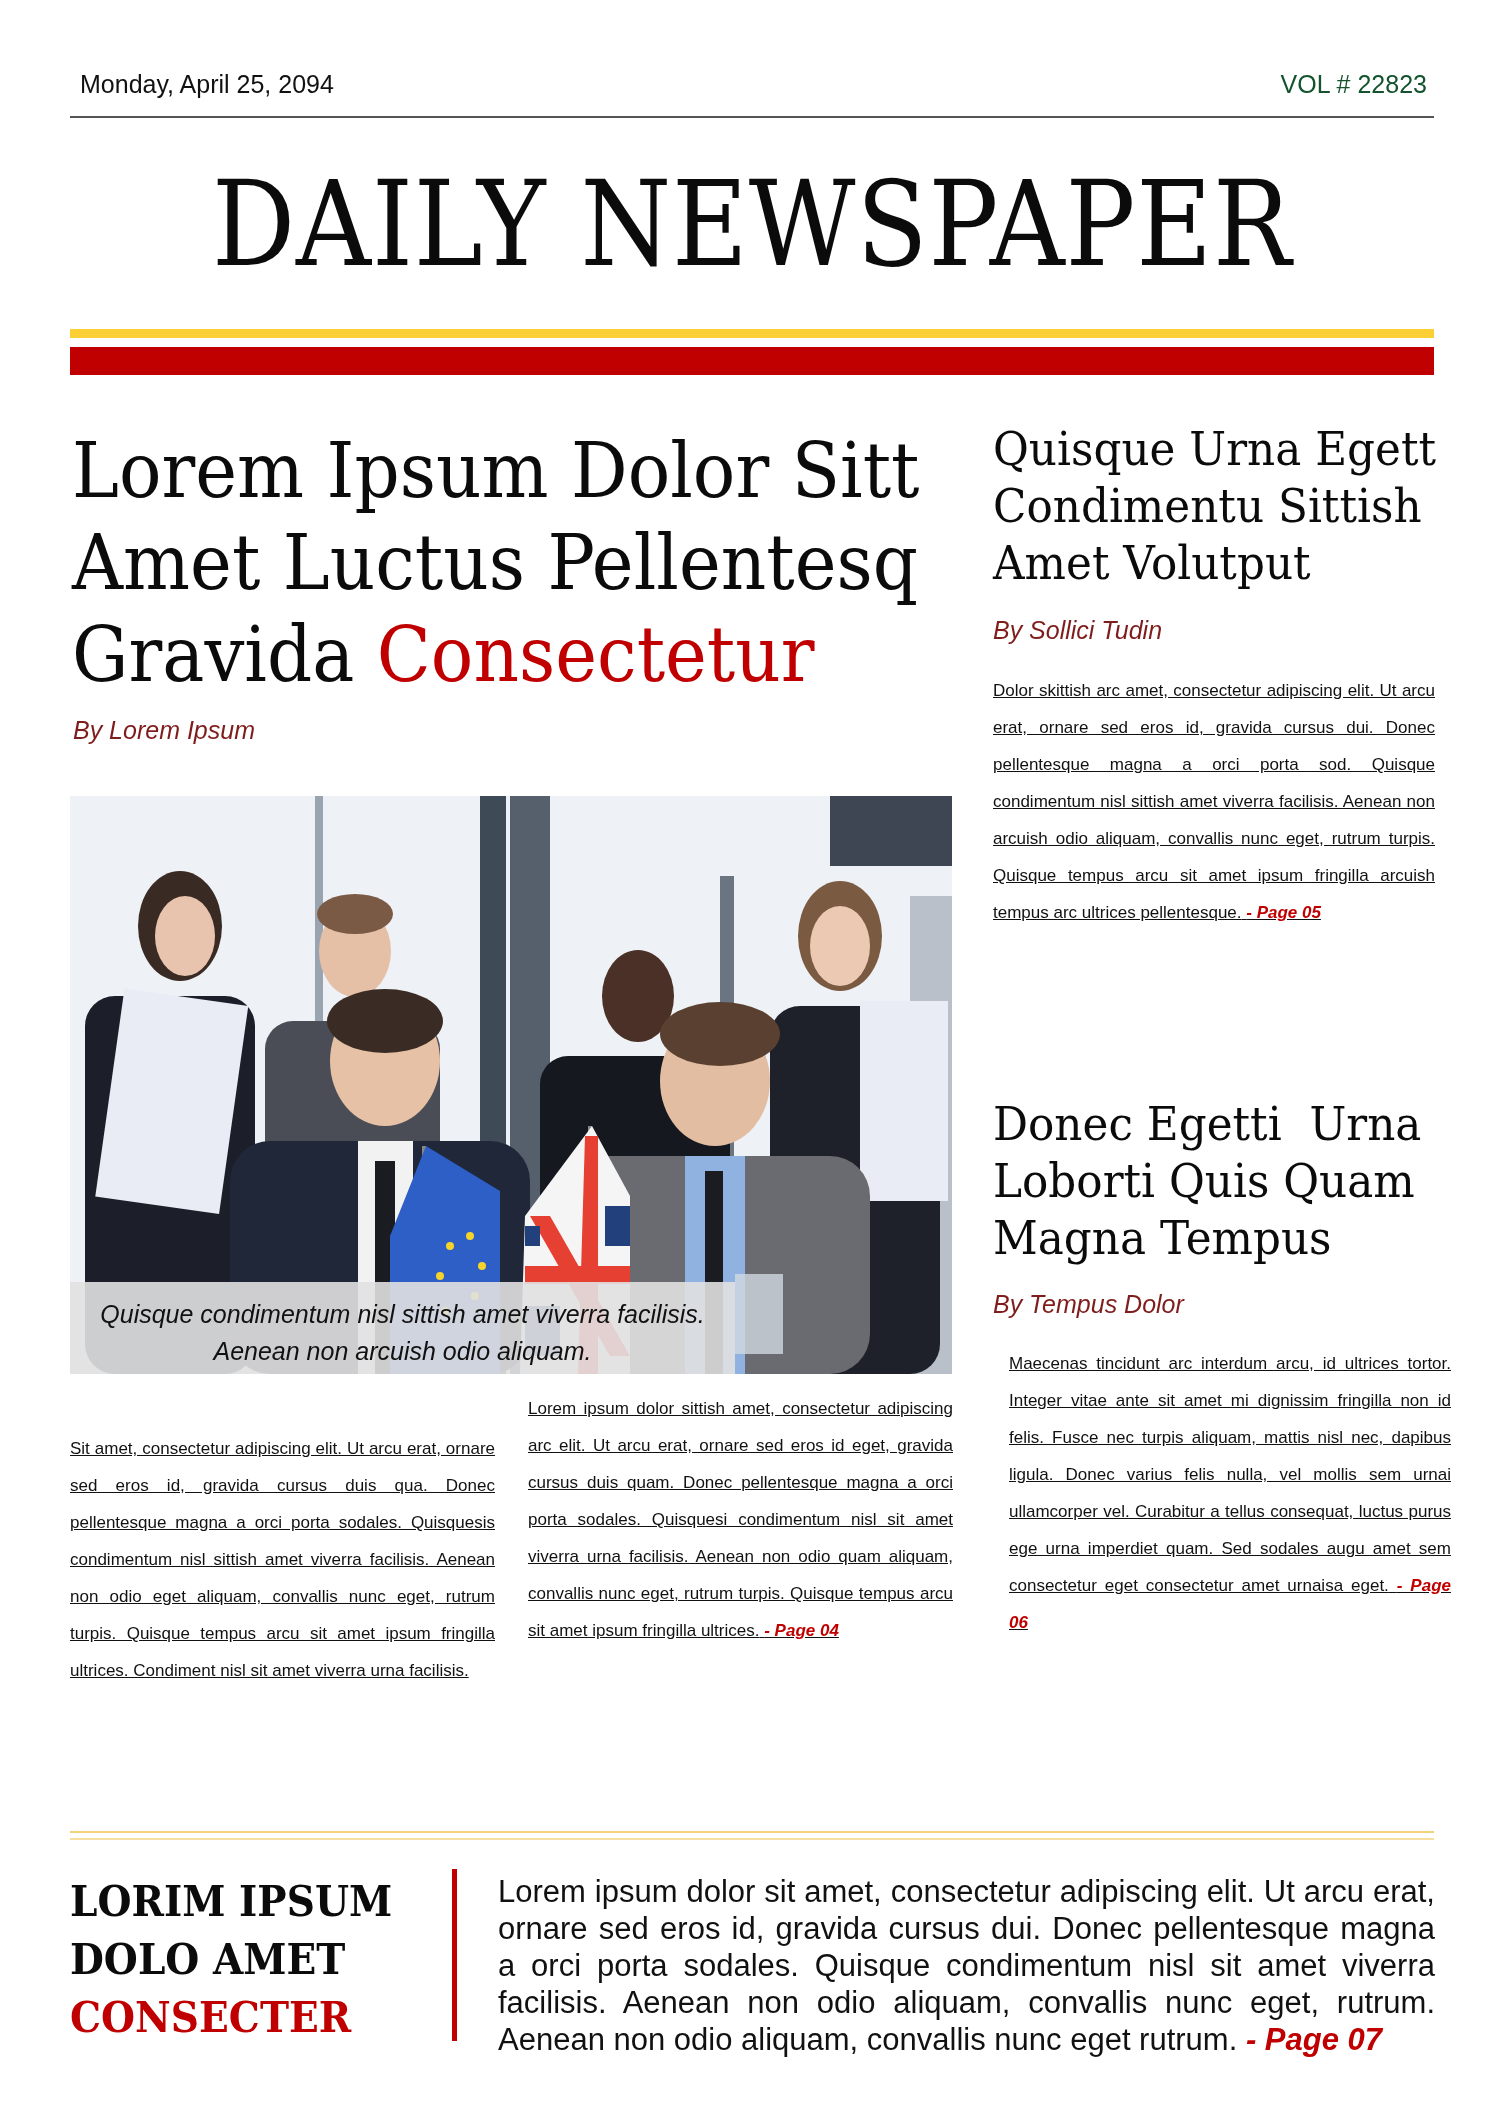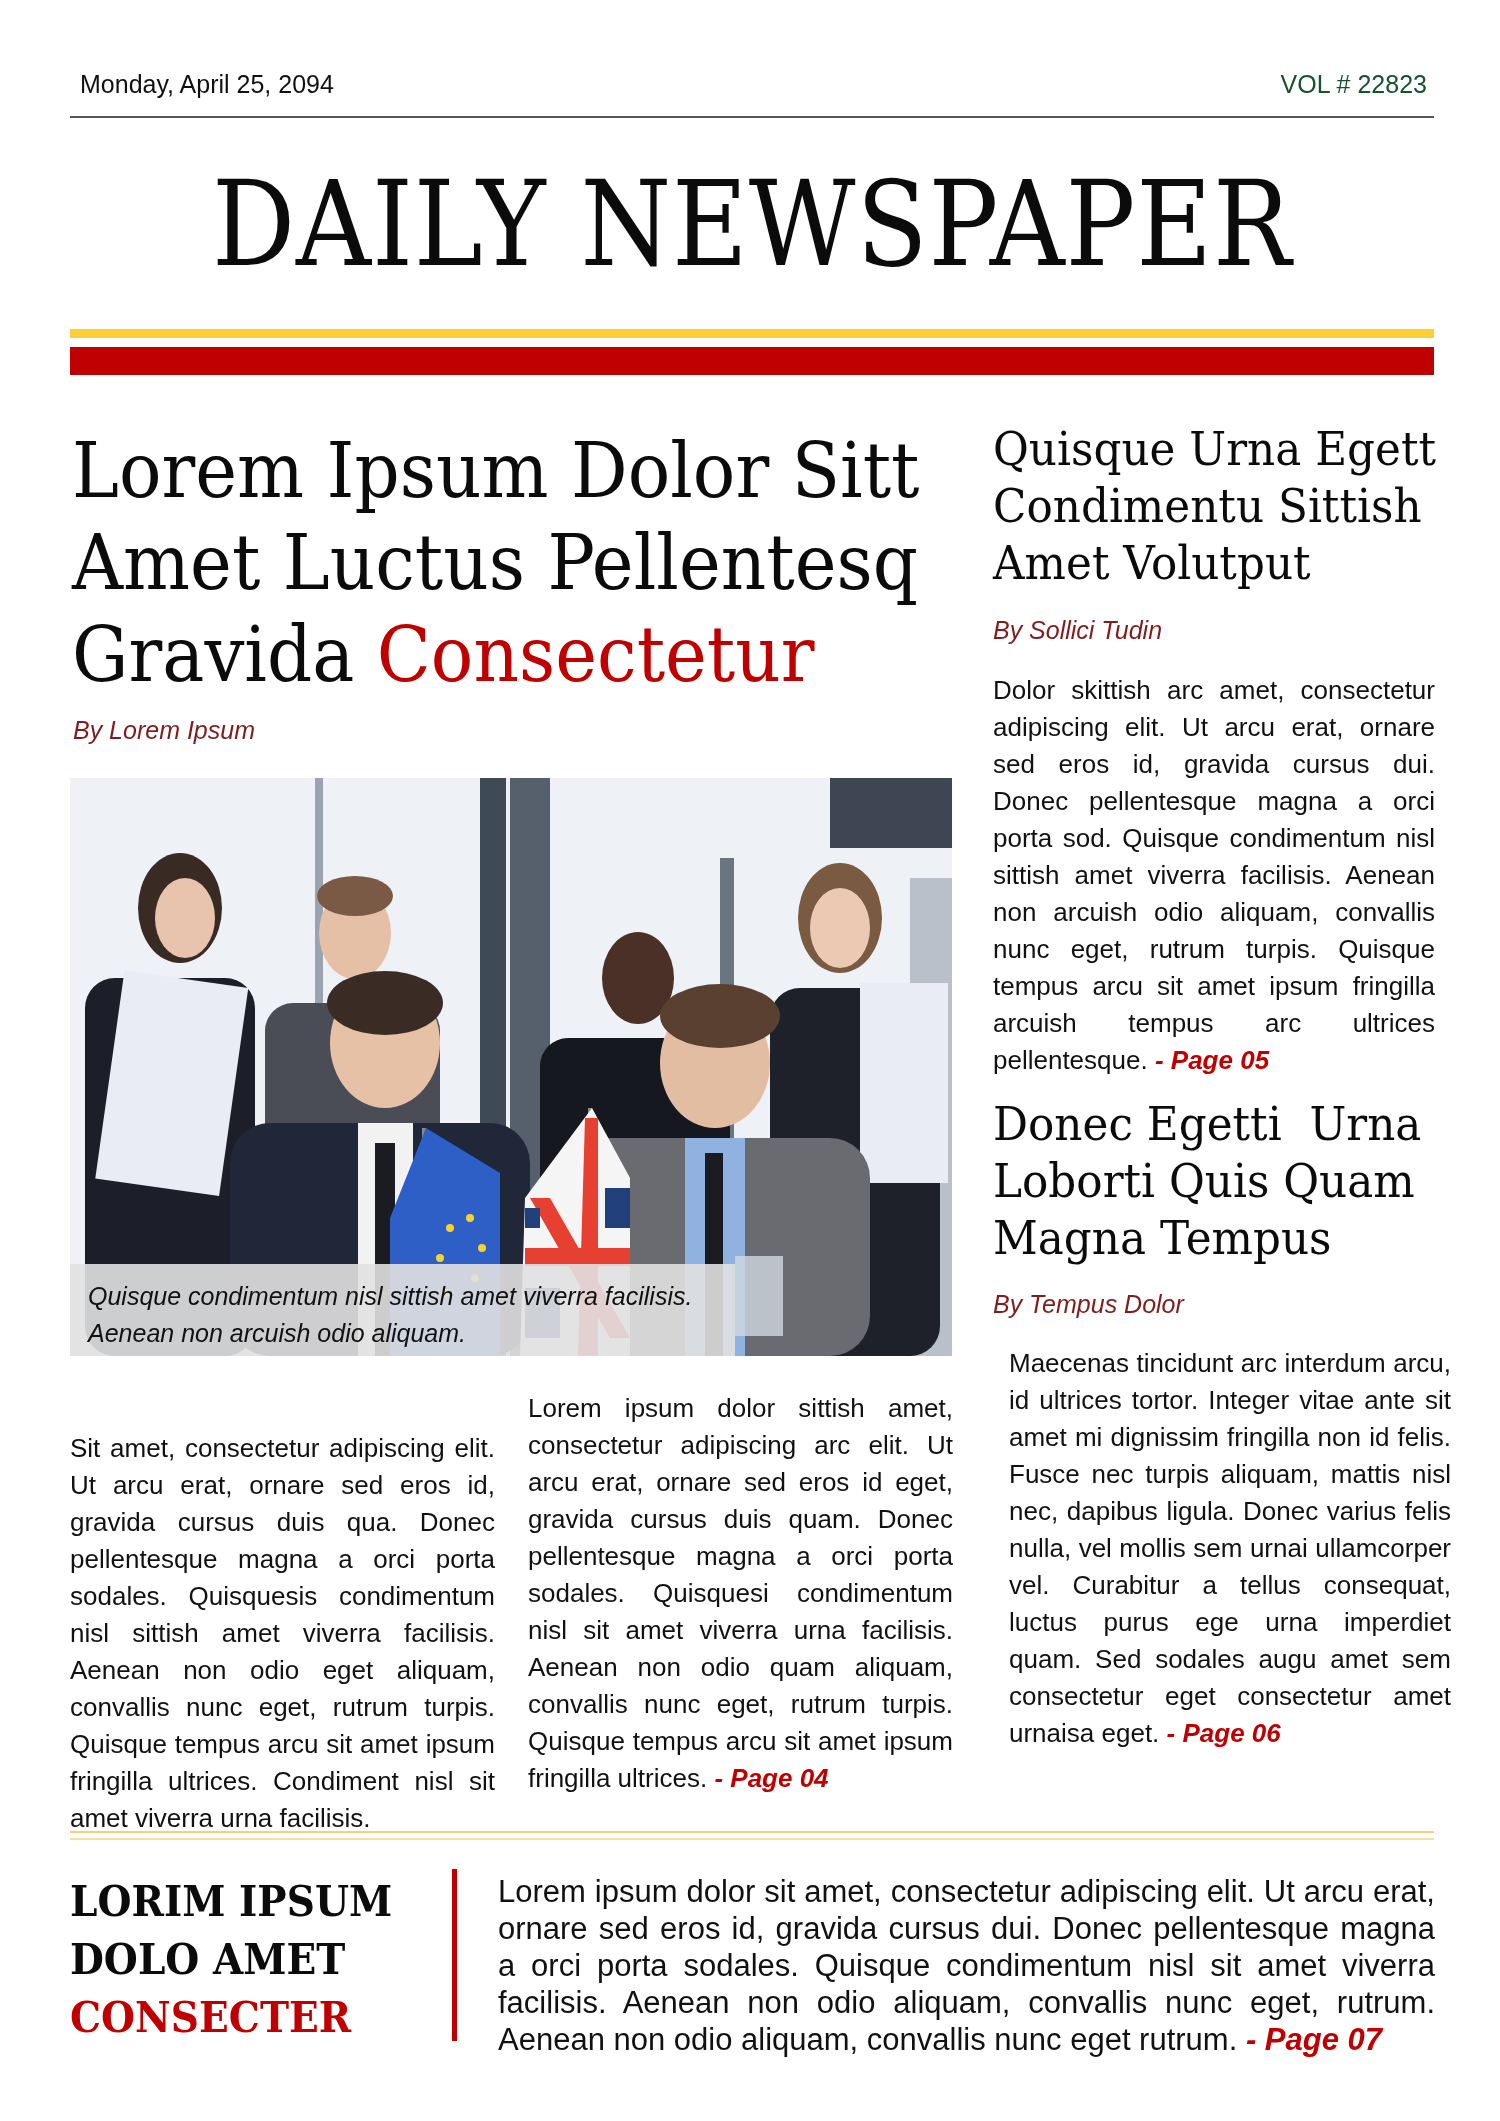--- a/index.html
+++ b/index.html
@@ -22,29 +22,29 @@
 
   
   .main-headline { left: 72px; top: 425px; width: 880px;
     font-family: "DejaVu Serif", "Liberation Serif", serif; font-size: 76px; line-height: 92px;
     color: #0b0b0b; transform: scaleX(0.93); transform-origin: left top; white-space: nowrap; }
   .main-headline .red { color: #c00000; }
   .byline { font-family: "Liberation Sans", sans-serif; font-style: italic; font-size: 25px; color: #7f1d1d; }
   .main-byline { left: 73px; top: 716px; }
 
   
-  .photo { left: 70px; top: 778px; width: 882px; height: 578px; overflow: hidden;
-    background: linear-gradient(180deg, #f4f6fa 0%, #e6eaf0 40%, #cfd4dc 100%); }
+  .photo { left: 70px; top: 796px; width: 882px; height: 578px; overflow: hidden;
+    background: linear-gradient(180deg, #f4f6fa 0%, #e6eaf0 40%, #cfd4dc 100%); text-align: center; }
   .photo svg { position: absolute; left: 0; top: 0; }
   .caption { position: absolute; left: 0; bottom: 0; width: 665px; height: 92px;
     background: rgba(225,225,225,0.9); padding: 14px 18px 0 18px;
     font-style: italic; font-size: 25px; line-height: 37px; color: #111; }
 
   
-  .body-text { font-size: 26px; line-height: 37px; text-align: justify; color: #111; }
+  .body-text { font-size: 17px; line-height: 37px; text-align: justify; color: #111; text-decoration: underline; }
   .col1 { left: 70px; top: 1390px; width: 425px; margin-top: 40px; }
   .col2 { left: 528px; top: 1390px; width: 425px; }
   .page-ref { color: #c00000; font-weight: bold; font-style: italic; }
 
   
   .side-headline { font-family: "DejaVu Serif", "Liberation Serif", serif; font-size: 47px;
     line-height: 57px; color: #0b0b0b; white-space: nowrap; transform: scaleX(0.93); transform-origin: left top; }
   .side1-headline { left: 993px; top: 420px; }
   .side1-byline { left: 993px; top: 616px; }
   .side1-body { left: 993px; top: 672px; width: 442px; }

